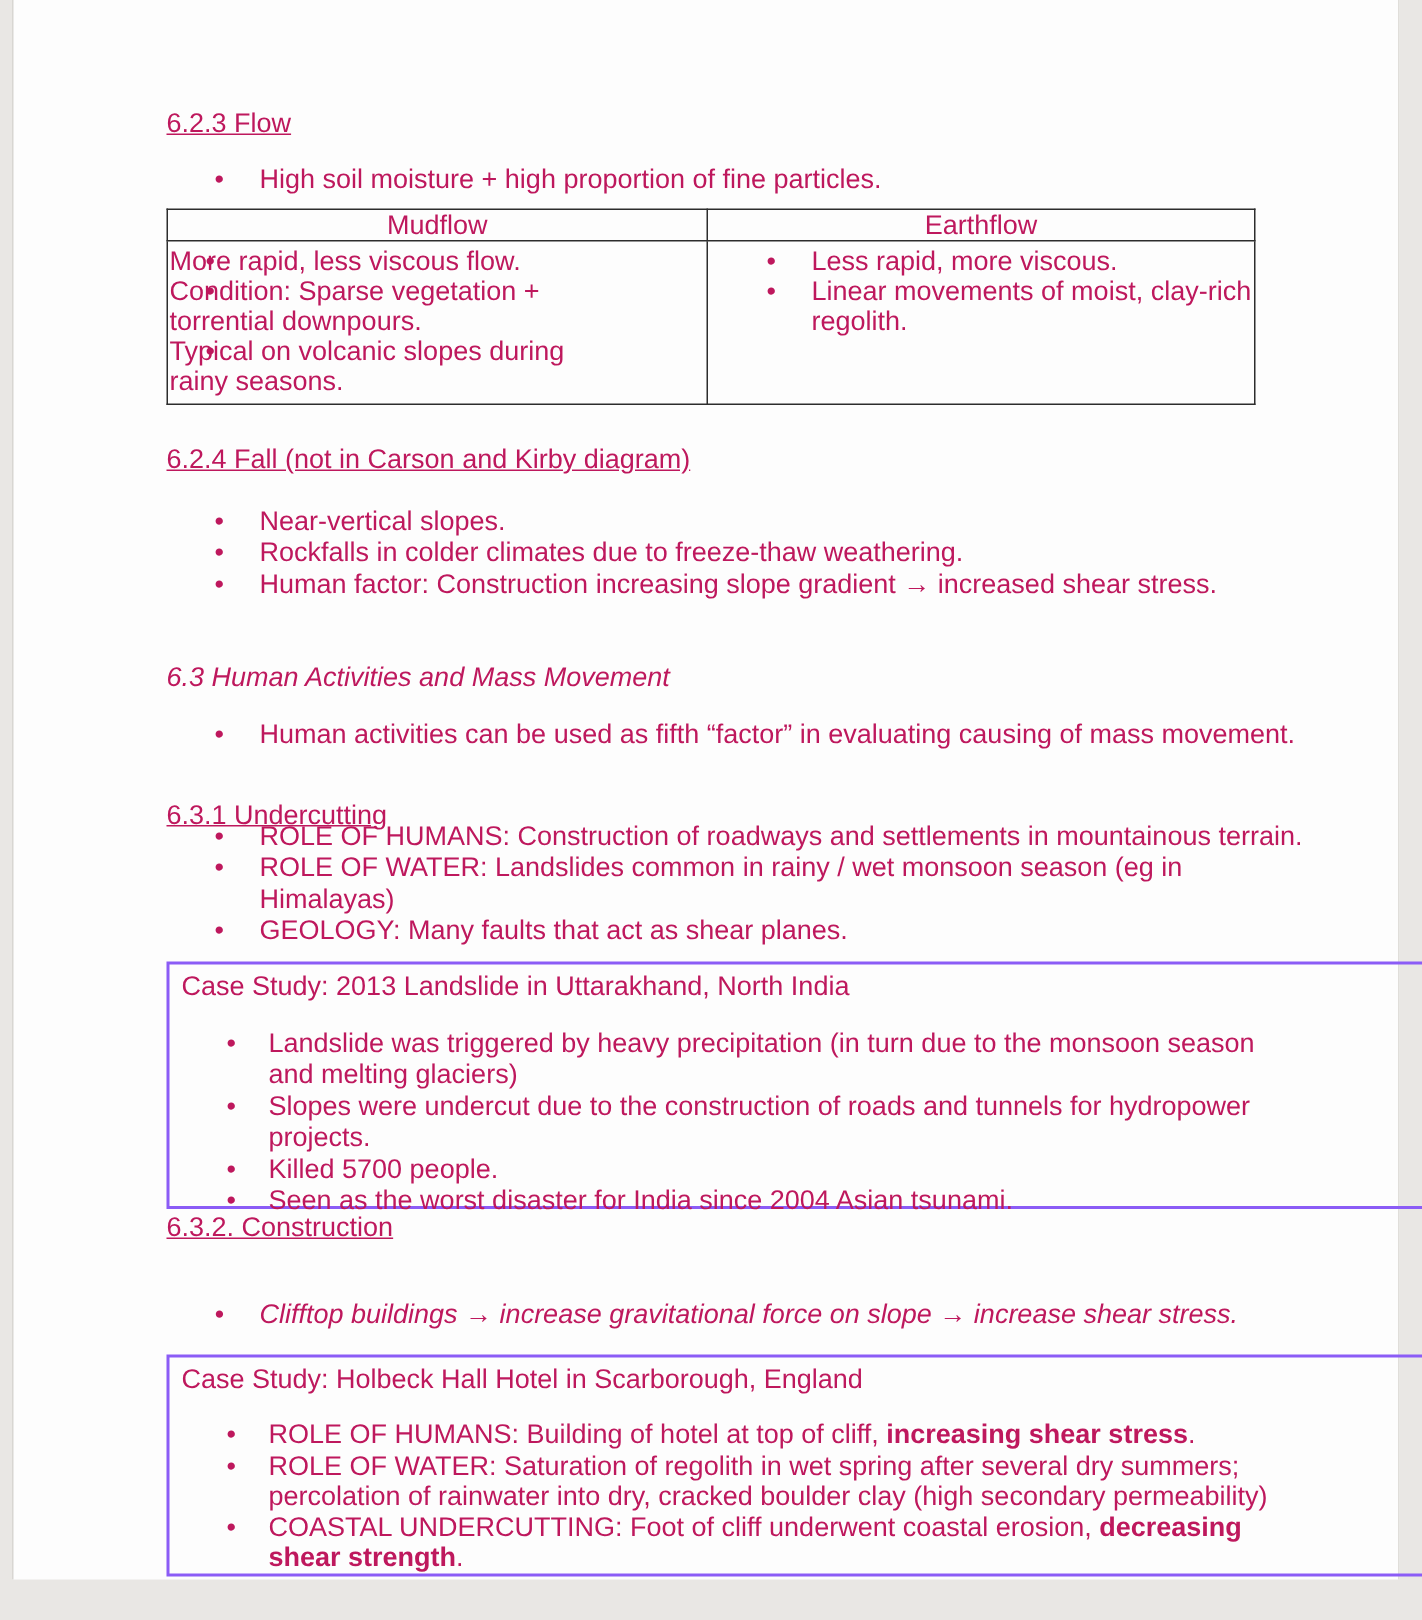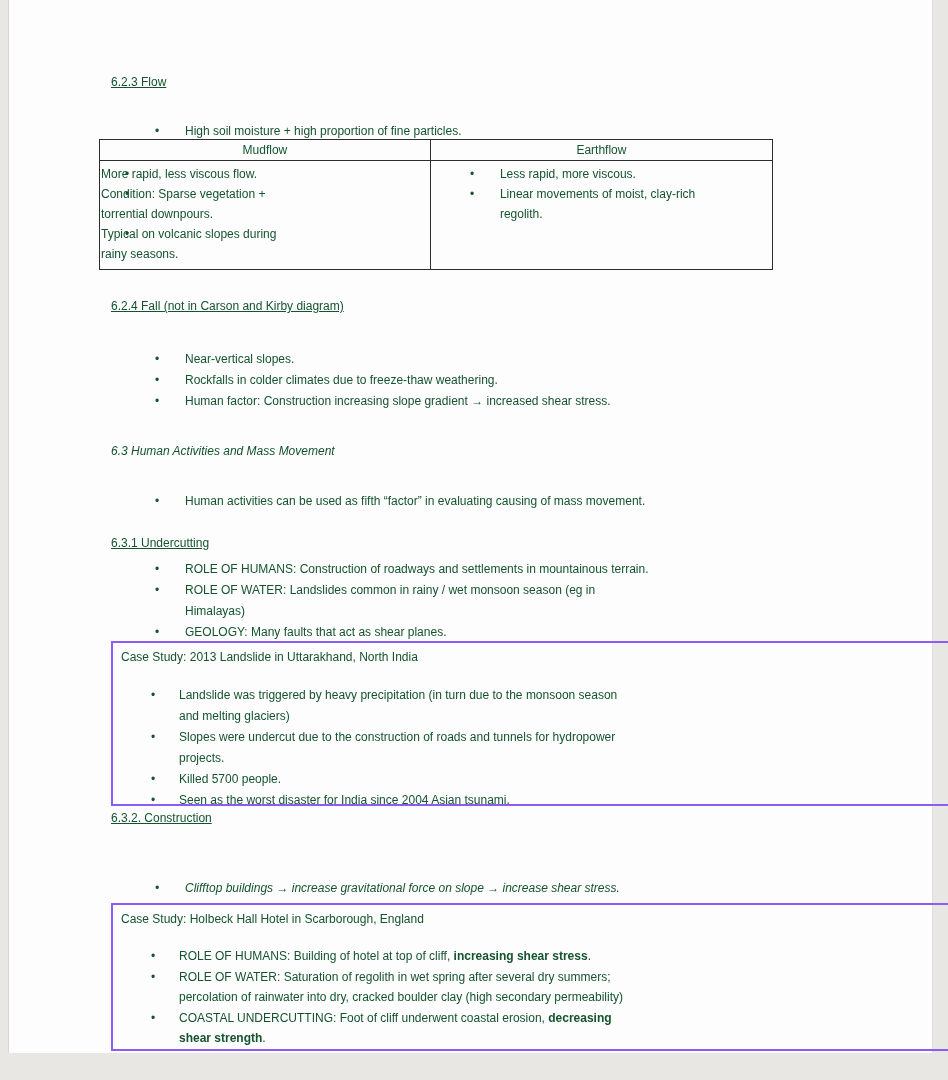--- a/index.html
+++ b/index.html
@@ -11,57 +11,57 @@
     position: relative;
     overflow: hidden;
   }
   .page {
     position: absolute;
     left: 8px; top: 0;
     width: 925px; height: 1053px;
     background: #fdfdfd;
     border-left: 1px solid #d8d6d2;
     border-right: 1px solid #e0deda;
-    color: #14532d;
-    font-size: 12px;
+    color: #be185d;
+    font-size: 18px;
   }
   .heading {
     position: absolute;
     left: 102px;
     line-height: 21px;
     text-decoration: underline;
     white-space: nowrap;
   }
   .heading.italic {
     text-decoration: none;
     font-style: italic;
   }
   ul.bullets {
     list-style: none;
-    margin: 16px; padding: 0;
+    margin: 4px; padding: 0;
     position: absolute;
     left: 102px;
     width: 772px;
   }
   ul.bullets li {
     position: relative;
     padding-left: 58px;
     line-height: 21px;
     white-space: pre-line;
   }
   ul.bullets li::before {
     content: "\2022";
     position: absolute;
     left: 28px;
   }
   
   table.flow-table {
     position: absolute;
-    left: 90px; top: 139px;
-    width: 674px;
+    left: 102px; top: 139px;
+    width: 726px;
     border-collapse: collapse;
   }
   table.flow-table th, table.flow-table td {
     border: 1px solid #2d2d2d;
     font-weight: normal;
     vertical-align: top;
   }
   table.flow-table th {
     height: 21px;
     text-align: center;

